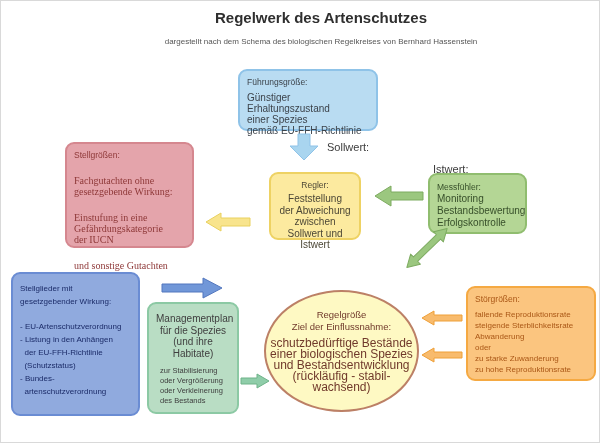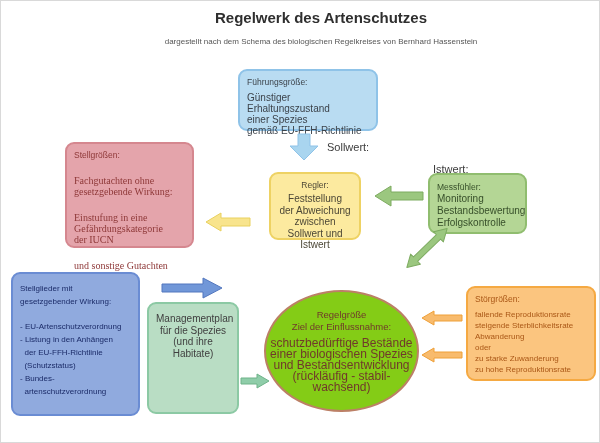--- a/index.html
+++ b/index.html
@@ -52,21 +52,21 @@
   .b-mgmt .small .ln{font-size:7.5px;line-height:10px;}
 
   
   .b-stoer{left:465px;top:285px;width:130px;height:95px;
     background:#fbc57f;border:2px solid #f5a942;color:#aa5716;}
   .b-stoer .bt{margin-bottom:5px;}
   .b-stoer .ln{font-size:8px;line-height:11px;}
 
   
   .ellipse{position:absolute;left:263px;top:289px;width:155px;height:122px;
-    background:#84cc16;border:2px solid #bc8066;border-radius:50%;
+    background:#fef9c3;border:2px solid #bc8066;border-radius:50%;
     box-sizing:border-box;color:#70392b;display:flex;flex-direction:column;
     align-items:center;justify-content:center;text-align:center;}
   .ellipse .head .ln{font-size:9.5px;line-height:12px;}
   .ellipse .body{margin-top:5px;}
   .ellipse .body .ln{font-size:12px;line-height:11px;}
 
   .lbl{position:absolute;font-size:11px;color:#3c3c3c;}
   .arrow{position:absolute;}
 </style>
 </head>
@@ -153,20 +153,26 @@
   <svg class="arrow" style="left:160px;top:274px;" width="62" height="26" viewBox="0 0 62 26">
     <polygon points="61,13 42,3 42,9 1,9 1,17 42,17 42,23" fill="#7197d8" stroke="#5377be" stroke-width="1" stroke-linejoin="round"></polygon>
   </svg>
 
   <div class="box b-mgmt">
     <div class="head">
         <div class="ln">Managementplan</div>
         <div class="ln">für die Spezies</div>
         <div class="ln">(und ihre Habitate)</div>
       </div>
+    <div class="small">
+        <div class="ln">zur Stabilisierung</div>
+        <div class="ln">oder Vergrößerung</div>
+        <div class="ln">oder Verkleinerung</div>
+        <div class="ln">des Bestands</div>
+      </div>
   </div>
 
   <svg class="arrow" style="left:239px;top:371px;" width="30" height="18" viewBox="0 0 30 18">
     <polygon points="29,9 17,2 17,6 1,6 1,12 17,12 17,16" fill="#8fcda9" stroke="#6fb389" stroke-width="1" stroke-linejoin="round"></polygon>
   </svg>
 
   <div class="ellipse">
     <div class="head">
         <div class="ln">Regelgröße</div>
         <div class="ln">Ziel der Einflussnahme:</div>

